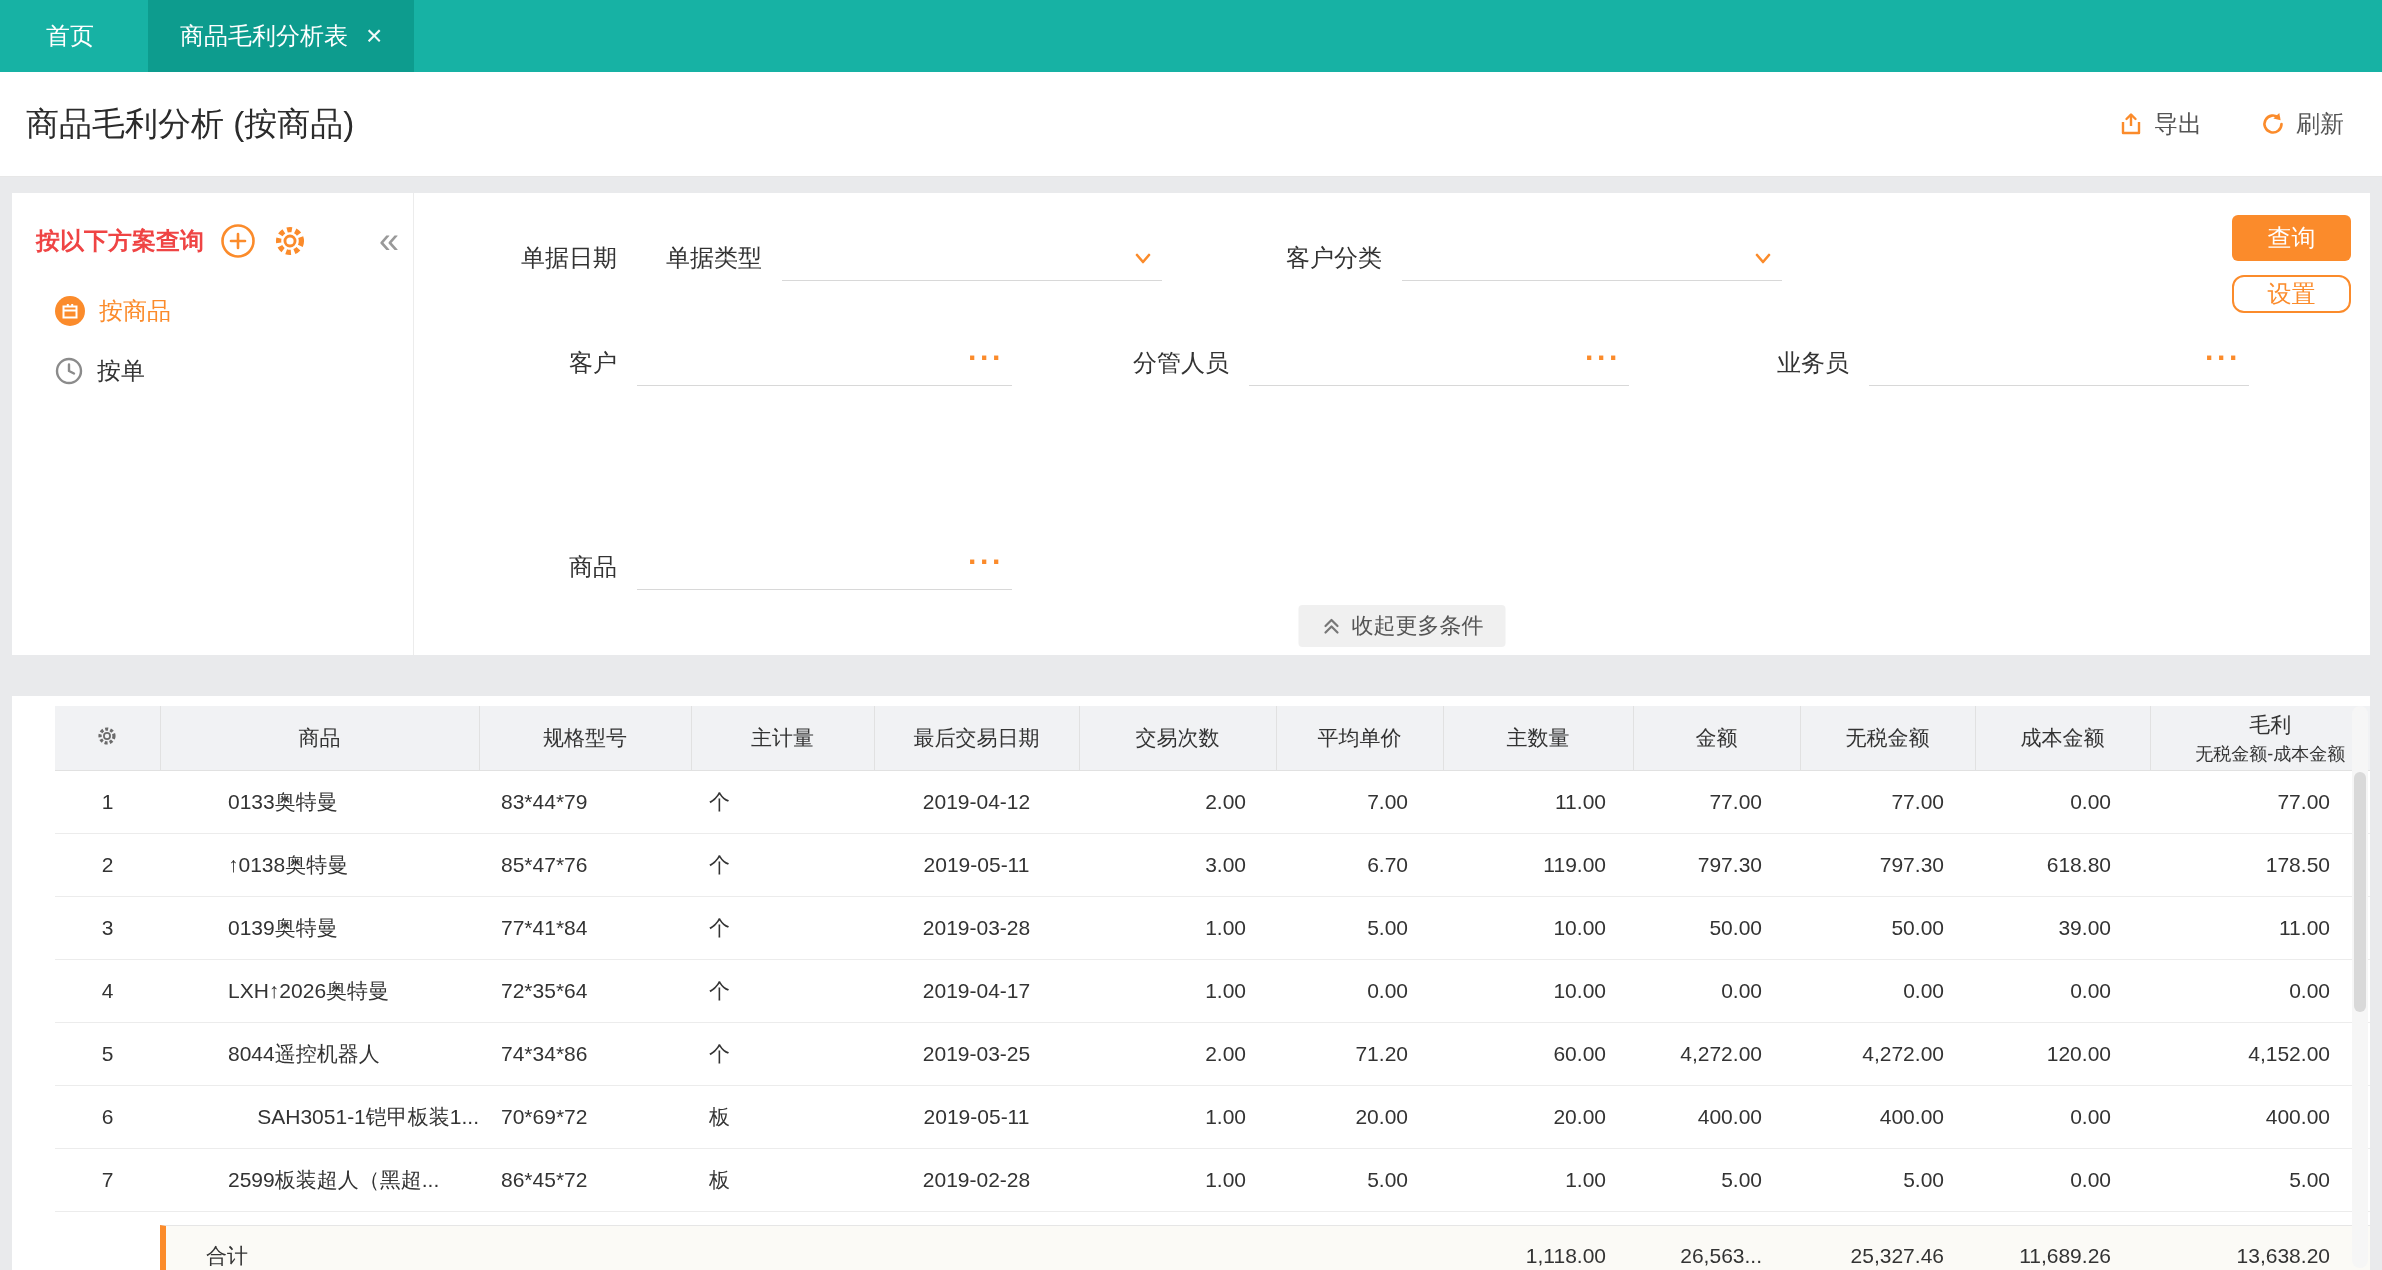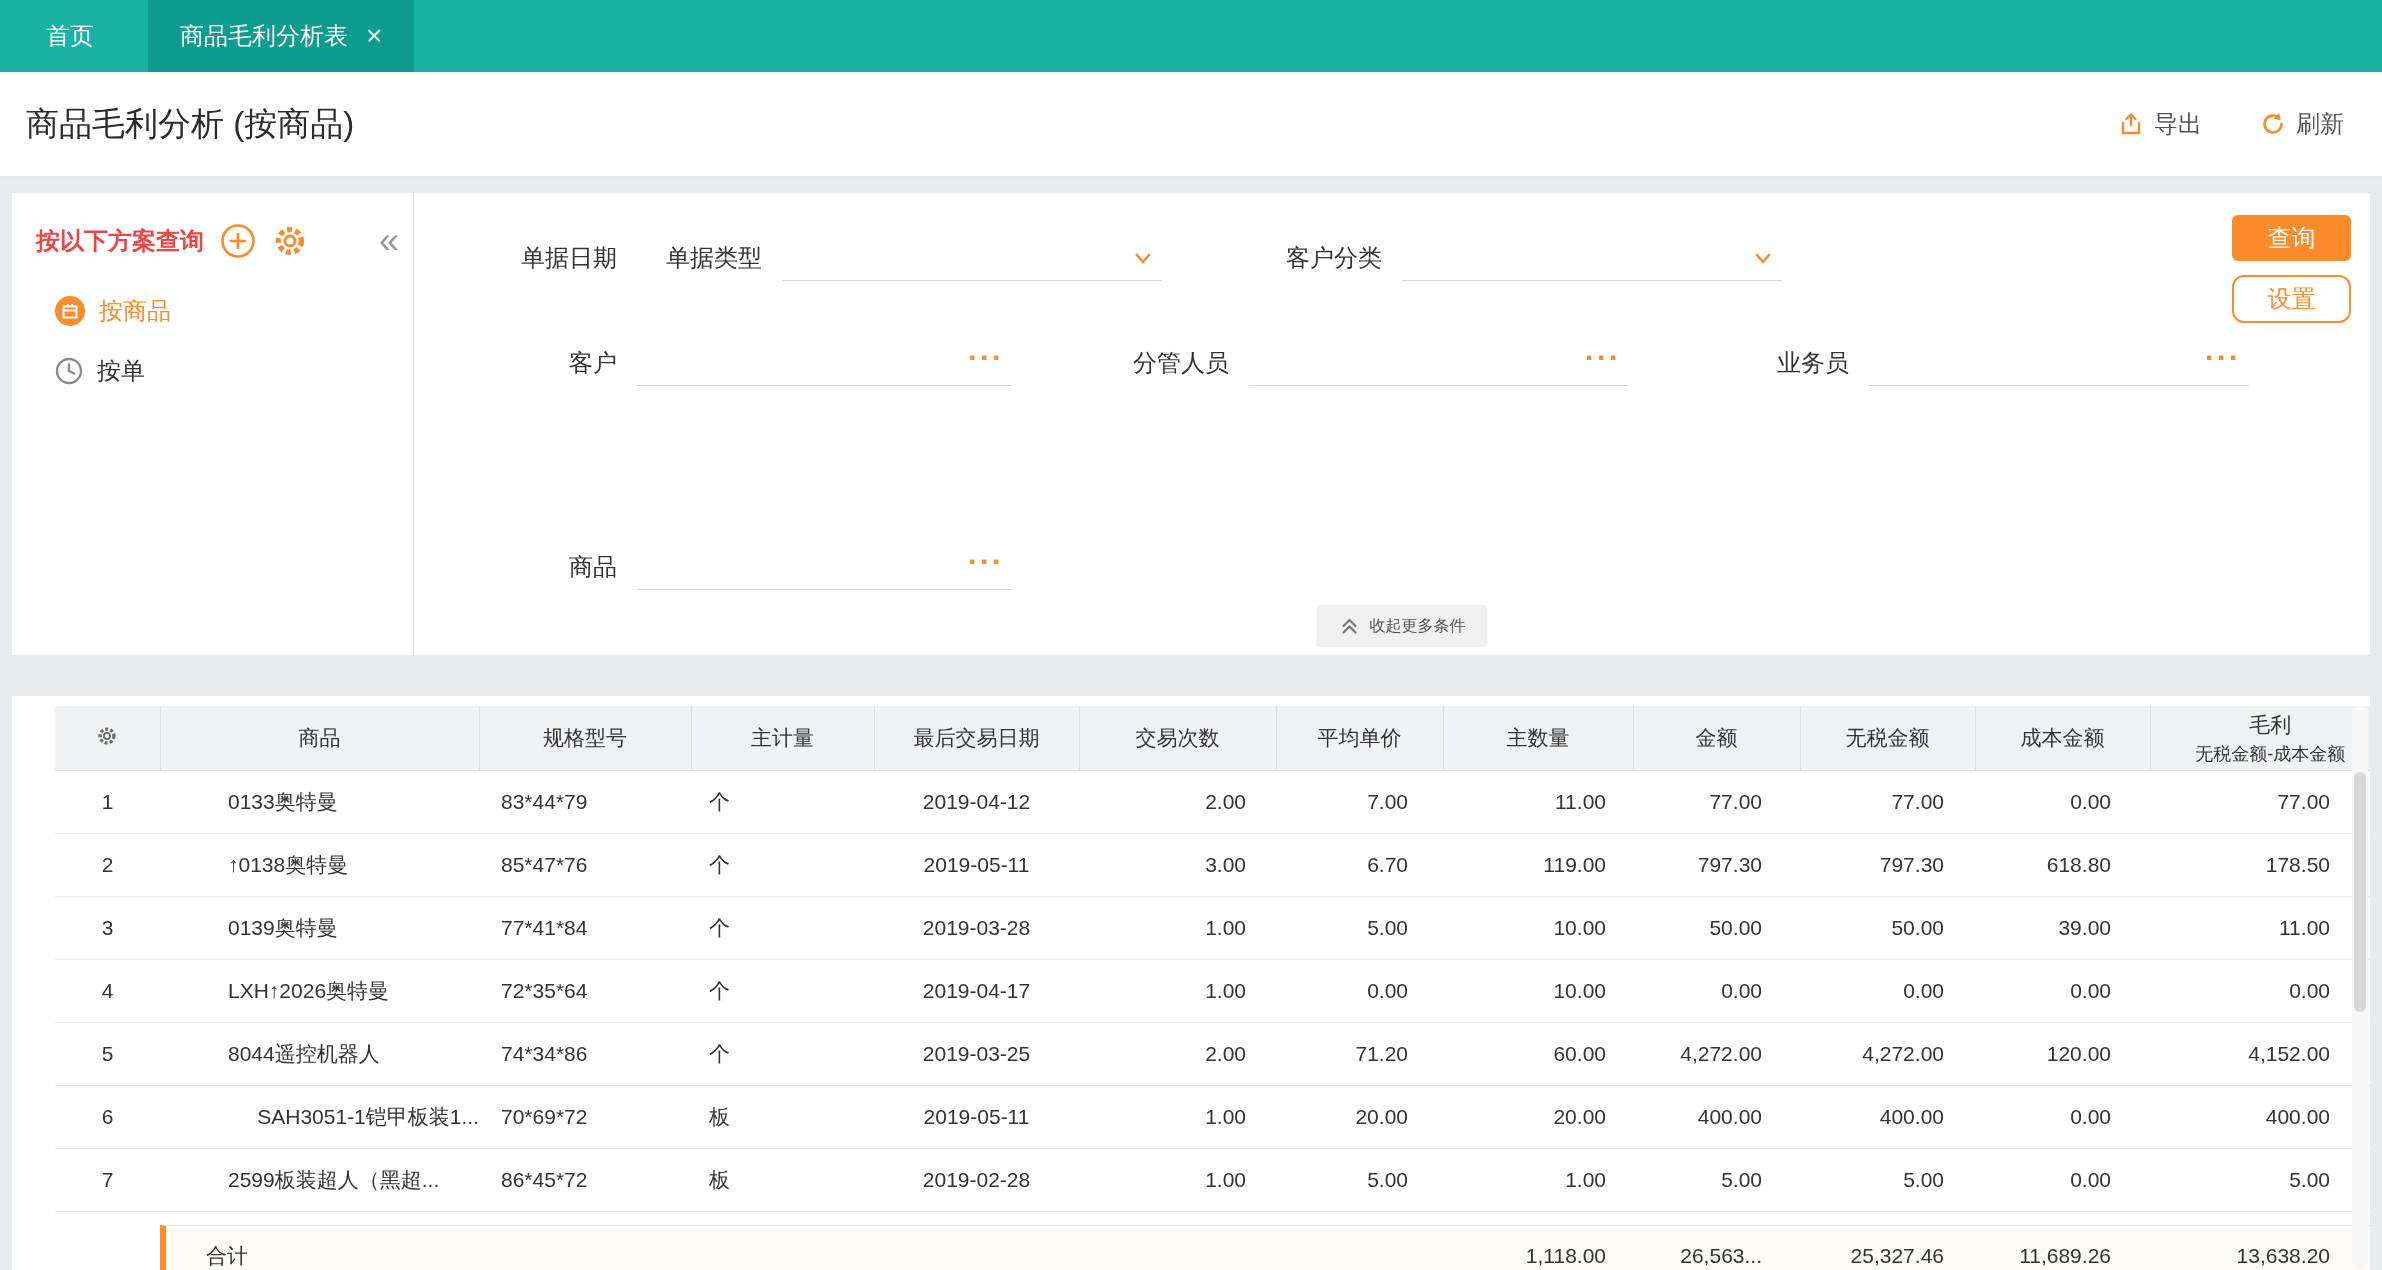--- a/index.html
+++ b/index.html
@@ -38,22 +38,22 @@
   .f-row{position:absolute;left:0;display:flex;align-items:flex-start;white-space:nowrap;}
   .f-label{font-size:24px;color:#333;text-align:right;margin-right:20px;line-height:46px;flex:none;}
   .f-field{height:46px;border-bottom:1px solid #d8d8d8;display:flex;align-items:center;justify-content:flex-end;padding-right:8px;box-sizing:border-box;flex:none;cursor:pointer;}
   .f-datefield{flex:none;}
   .pills{display:flex;gap:6px;align-items:center;height:42px;}
   .pill{font-size:20px;padding:6px 11px;border:1px solid #e4e4e4;border-radius:17px;background:#fcfcfc;color:#555;cursor:pointer;line-height:1;}
   .pill.selected{background:var(--teal);border-color:var(--teal);color:#fff;}
   .range{margin-top:9px;font-size:22px;color:#333;cursor:pointer;}
   .dots{color:var(--orange);font-size:30px;font-weight:bold;letter-spacing:2px;line-height:1;margin-top:-10px;}
   .query-btn{position:absolute;top:22px;right:19px;width:119px;height:46px;background:var(--orange);color:#fff;font-size:24px;border:none;border-radius:6px;cursor:pointer;font-family:inherit;}
-  .settings-btn{position:absolute;top:82px;right:19px;width:119px;height:48px;background:#fff;color:var(--orange);font-size:24px;border:2px solid var(--orange);border-radius:12px;box-sizing:border-box;cursor:pointer;font-family:inherit;}
-  .collapse-pill{position:absolute;bottom:8px;left:1390px;transform:translateX(-50%);height:42px;background:#f0f0f0;border-radius:4px;display:flex;align-items:center;gap:9px;padding:0 22px;font-size:16px;color:#555;cursor:pointer;}
+  .settings-btn{position:absolute;top:82px;right:19px;width:119px;height:38px;background:#fff;color:var(--orange);font-size:24px;border:2px solid var(--orange);border-radius:12px;box-sizing:border-box;cursor:pointer;font-family:inherit;}
+  .collapse-pill{position:absolute;bottom:8px;left:1390px;transform:translateX(-50%);height:42px;background:#f0f0f0;border-radius:4px;display:flex;align-items:center;gap:9px;padding:0 22px;font-size:22px;color:#555;cursor:pointer;}
   
   #grid{position:absolute;left:43px;top:10px;border-collapse:collapse;table-layout:fixed;width:2335px;}
   #grid th{background:#f1f2f4;border-right:1px solid #e1e1e1;border-bottom:1px solid #e1e1e1;height:64px;font-weight:normal;font-size:21px;color:#333;text-align:center;padding:0;}
   #grid th:last-child{border-right:none;}
   #grid th .sub{display:block;font-size:18px;margin-top:3px;}
   #grid td{height:62px;border-bottom:1px solid #ececec;font-size:21px;color:#333;white-space:nowrap;overflow:hidden;padding:0;}
   #grid td.link{text-underline-offset:3px;cursor:pointer;}
   .total-bar{position:absolute;left:148px;top:529px;height:62px;width:2230px;display:flex;align-items:center;background:#fbfaf6;border:1px solid #e6e6e6;border-left:6px solid var(--orange);box-sizing:border-box;}
   .total-cell{flex:none;font-size:21px;color:#333;white-space:nowrap;box-sizing:border-box;}
   .vscroll{position:absolute;right:2px;top:10px;bottom:2px;width:16px;background:#f6f6f6;border-radius:8px;cursor:pointer;}

